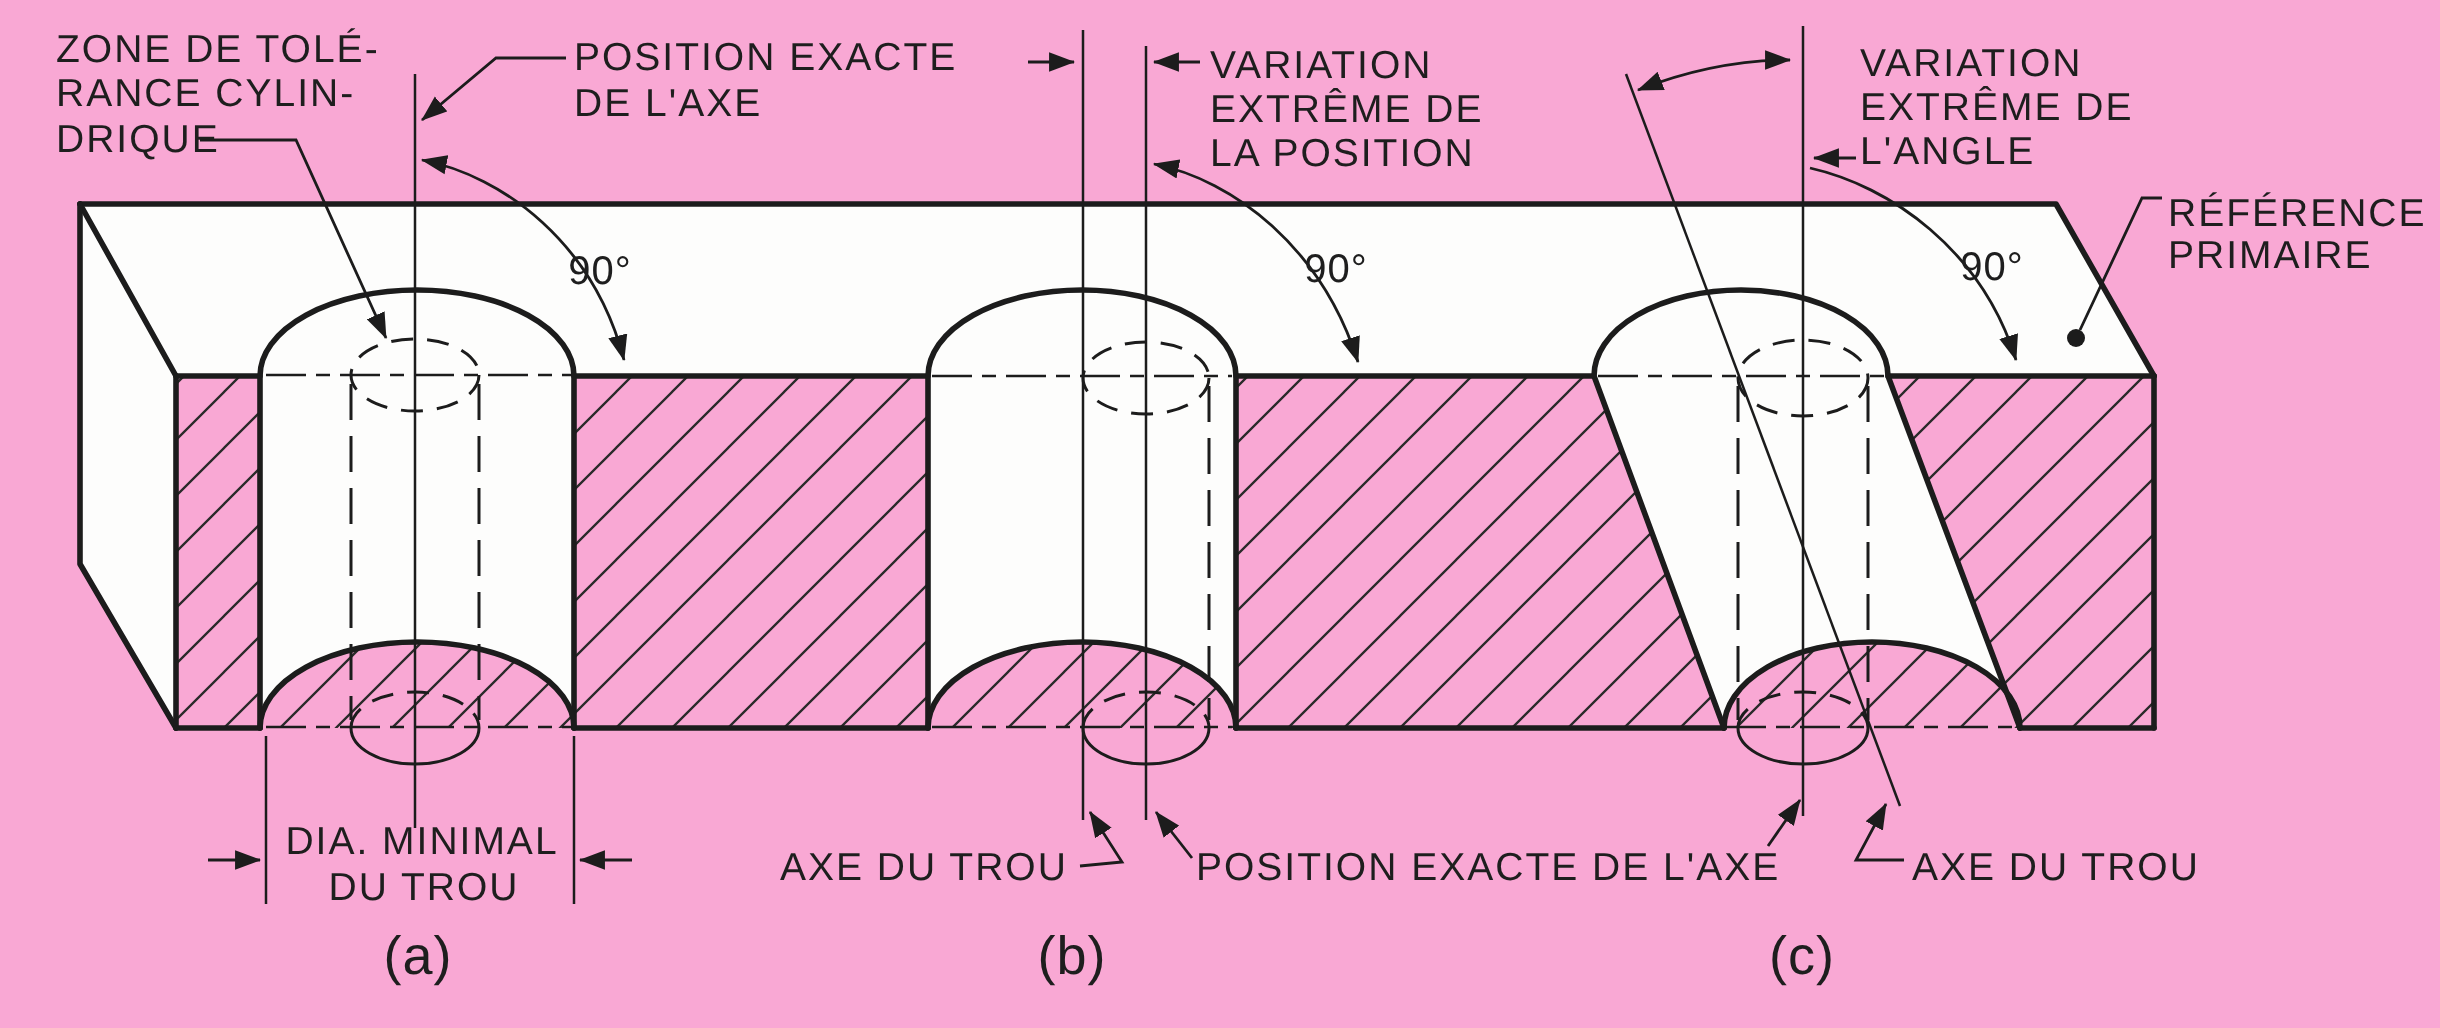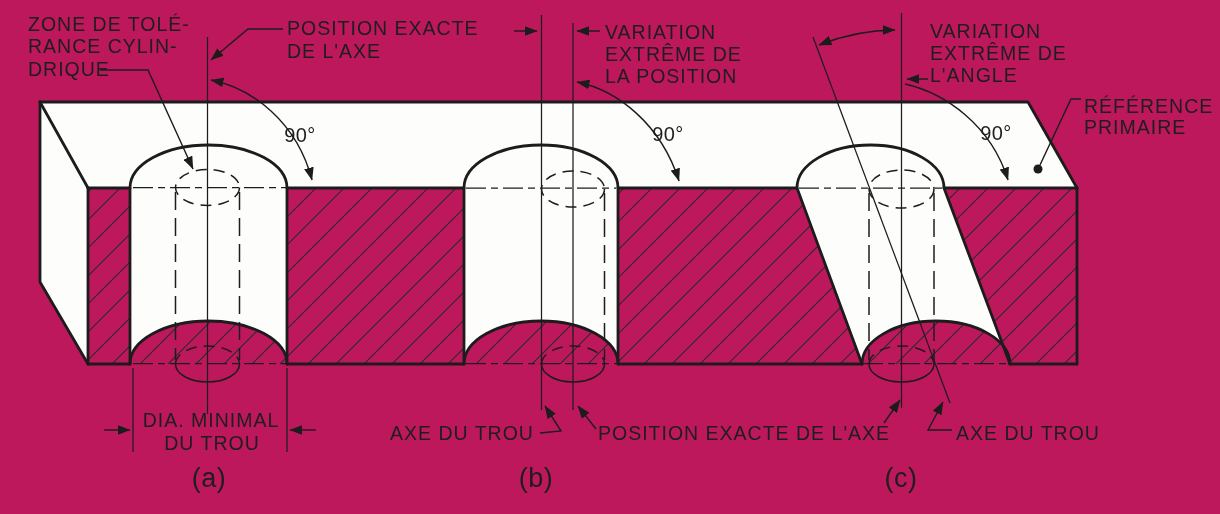--- a/index.html
+++ b/index.html
@@ -1,16 +1,16 @@
 <!DOCTYPE html>
 <html><head>
 <meta charset="utf-8">
 <style>
   html,body{margin:0;padding:0;background:#ffffff;}
-  .page{width:1220px;height:514px;position:relative;background:#be185d;overflow:hidden;
+  .page{width:1220px;height:514px;position:relative;background:#f9a8d4;overflow:hidden;
         font-family:"Liberation Sans", sans-serif;}
   svg{display:block;}
   text{fill:#1e1e1e;font-family:"Liberation Sans", sans-serif;letter-spacing:1px;}
   .lbl{font-size:19.5px;}
   .deg{font-size:20px;letter-spacing:0.5px;}
   .cap{font-size:27px;letter-spacing:0.5px;}
   .bold-line{stroke:#1c1c1c;stroke-width:2.8;fill:none;stroke-linecap:round;stroke-linejoin:round;}
   .thin-line{stroke:#1c1c1c;stroke-width:1.25;fill:none;}
   .cyl-line{stroke:#1c1c1c;stroke-width:1.5;fill:none;}
   .leader{stroke:#1c1c1c;stroke-width:1.4;fill:none;}

